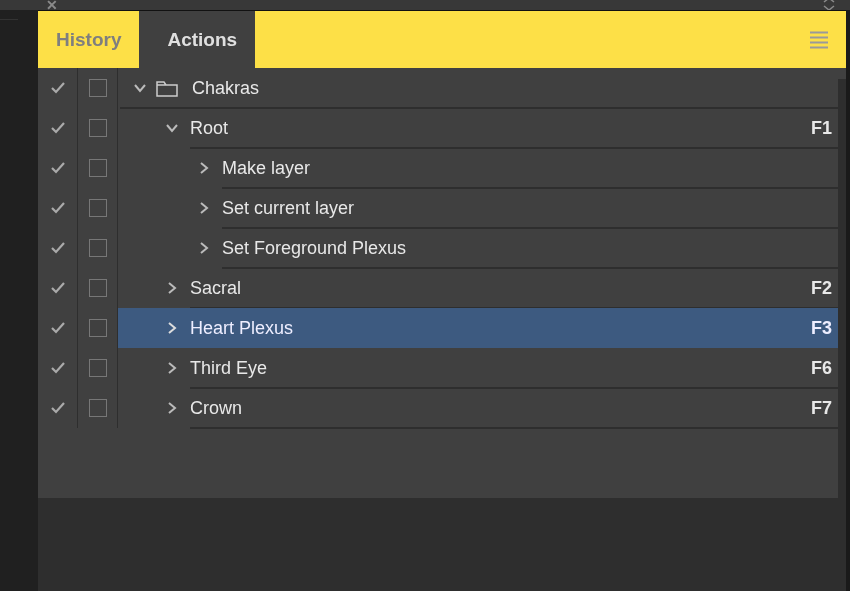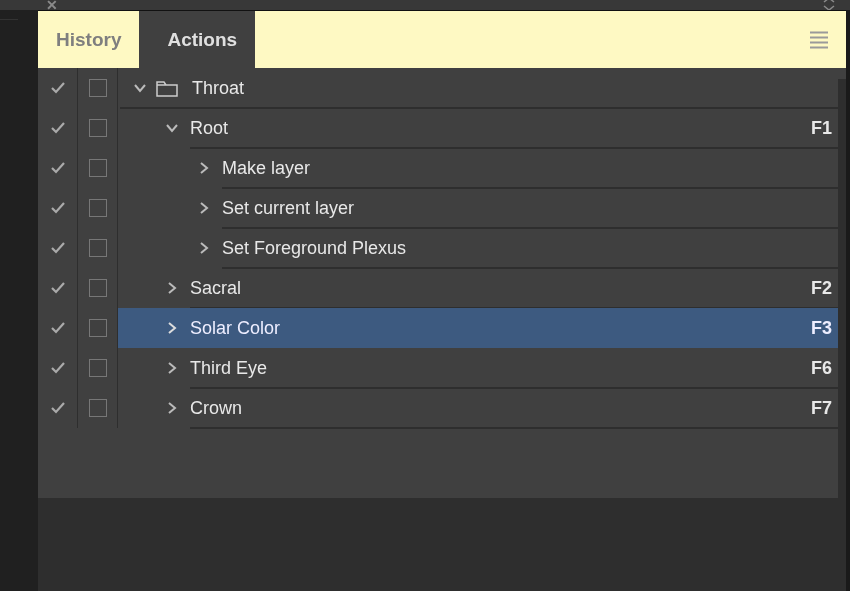--- a/index.html
+++ b/index.html
@@ -42,21 +42,21 @@
     top: 10px;
     right: 4px;
     bottom: 0;
     background: #2e2e2e;
     border-top: 1px solid #111;
   }
   .tabs {
     display: flex;
     align-items: stretch;
     height: 57px;
-    background: #fef9c3;
+    background: #fde047;
     position: relative;
     text-align: center;
   }
   .tab {
     padding: 0 18px;
     display: flex;
     align-items: center;
     font-size: 19px;
     font-weight: 600;
     color: #7f7f7f;
@@ -240,21 +240,21 @@
         <div class="content">
           <div class="spacer" style="width:8px"></div>
           <div class="toggle">
             <svg viewBox="0 0 14 14">
                 <path d="M2 4 L7 10 L12 4" stroke="#bbb" stroke-width="2" fill="none"></path>
               </svg>
           </div>
           <svg class="folder" viewBox="0 0 22 18">
             <path d="M1 3 h7 l2 3 h11 v11 h-20 z M1 6 h20" stroke="#ccc" stroke-width="1.5" fill="none"></path>
           </svg>
-          <span class="label">Throat</span>
+          <span class="label">Chakras</span>
           <div class="sep" style="left:0px"></div>
         </div>
       </div>
 
       <div class="row">
         <div class="checkcol">
             <svg viewBox="0 0 18 18">
               <path d="M3 9 L7 13 L15 4" stroke="#aaa" stroke-width="2.2" fill="none"></path>
             </svg>
           </div>
@@ -366,21 +366,21 @@
         <div class="sqcol">
             <div class="sq"></div>
           </div>
         <div class="content sel" style="margin-left:0">
           <div class="spacer" style="width:42px"></div>
           <div class="toggle">
               <svg viewBox="0 0 14 14">
                 <path d="M4 2 L10 7 L4 12" stroke="#ddd" stroke-width="2" fill="none"></path>
               </svg>
             </div>
-          <span class="label">Solar Color</span>
+          <span class="label">Heart Plexus</span>
           <span class="shortcut">F3</span>
         </div>
       </div>
 
 
 
       <div class="row">
         <div class="checkcol">
             <svg viewBox="0 0 18 18">
               <path d="M3 9 L7 13 L15 4" stroke="#aaa" stroke-width="2.2" fill="none"></path>

